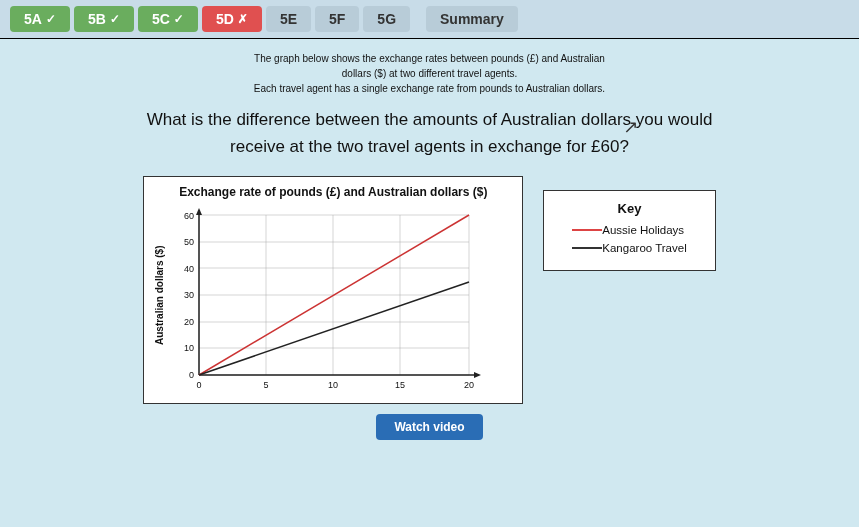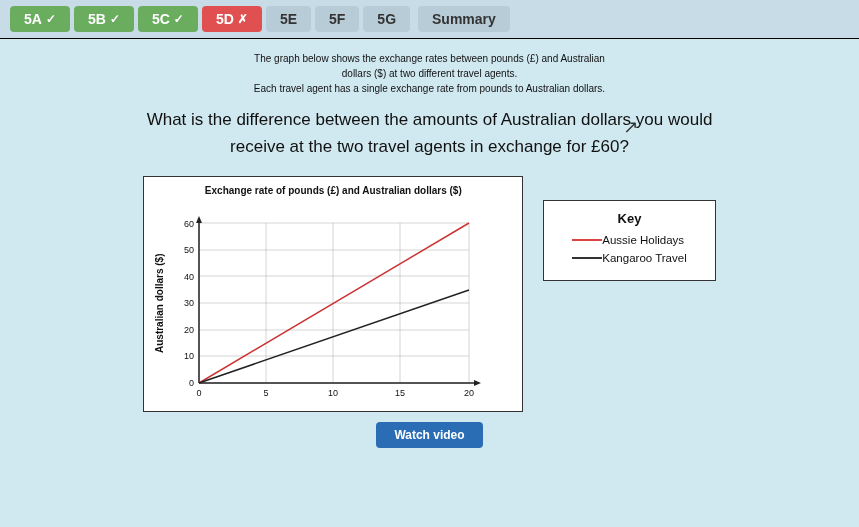--- a/index.html
+++ b/index.html
@@ -40,21 +40,21 @@
       background: #e05050;
       color: white;
     }
     .tab.inactive {
       background: #b8ccd8;
       color: #333;
     }
     .tab.summary {
       background: #b8ccd8;
       color: #333;
-      margin-left: 4px;
+      margin-left: 12px;
     }
     .tab-check { font-size: 12px; }
     .tab-x { font-size: 12px; }
 
     
     .content {
       padding: 12px 30px 10px 30px;
     }
 
     .intro-text {
@@ -83,24 +83,24 @@
 
     .chart-container {
       background: white;
       border: 1.5px solid #333;
       padding: 8px 10px 8px 10px;
       position: relative;
       width: 380px;
     }
 
     .chart-title {
-      font-size: 10px;
-      font-weight: bold;
-      text-align: center;
-      margin-bottom: 17px;
+      font-size: 12px;
+      font-weight: bold;
+      text-align: center;
+      margin-bottom: 6px;
       color: #111;
     }
 
     .chart-area {
       display: flex;
       position: relative;
     }
 
     .y-axis-label {
       writing-mode: vertical-rl;
@@ -127,21 +127,21 @@
       height: 190px;
       overflow: visible;
     }
 
     
     .key-box {
       background: white;
       border: 1.5px solid #333;
       padding: 10px 28px;
       min-width: 150px;
-      margin-top: 24px;
+      margin-top: 14px;
     }
     .key-title {
       font-size: 13px;
       font-weight: bold;
       text-align: center;
       margin-bottom: 8px;
       color: #111;
     }
     .key-item {
       display: flex;

